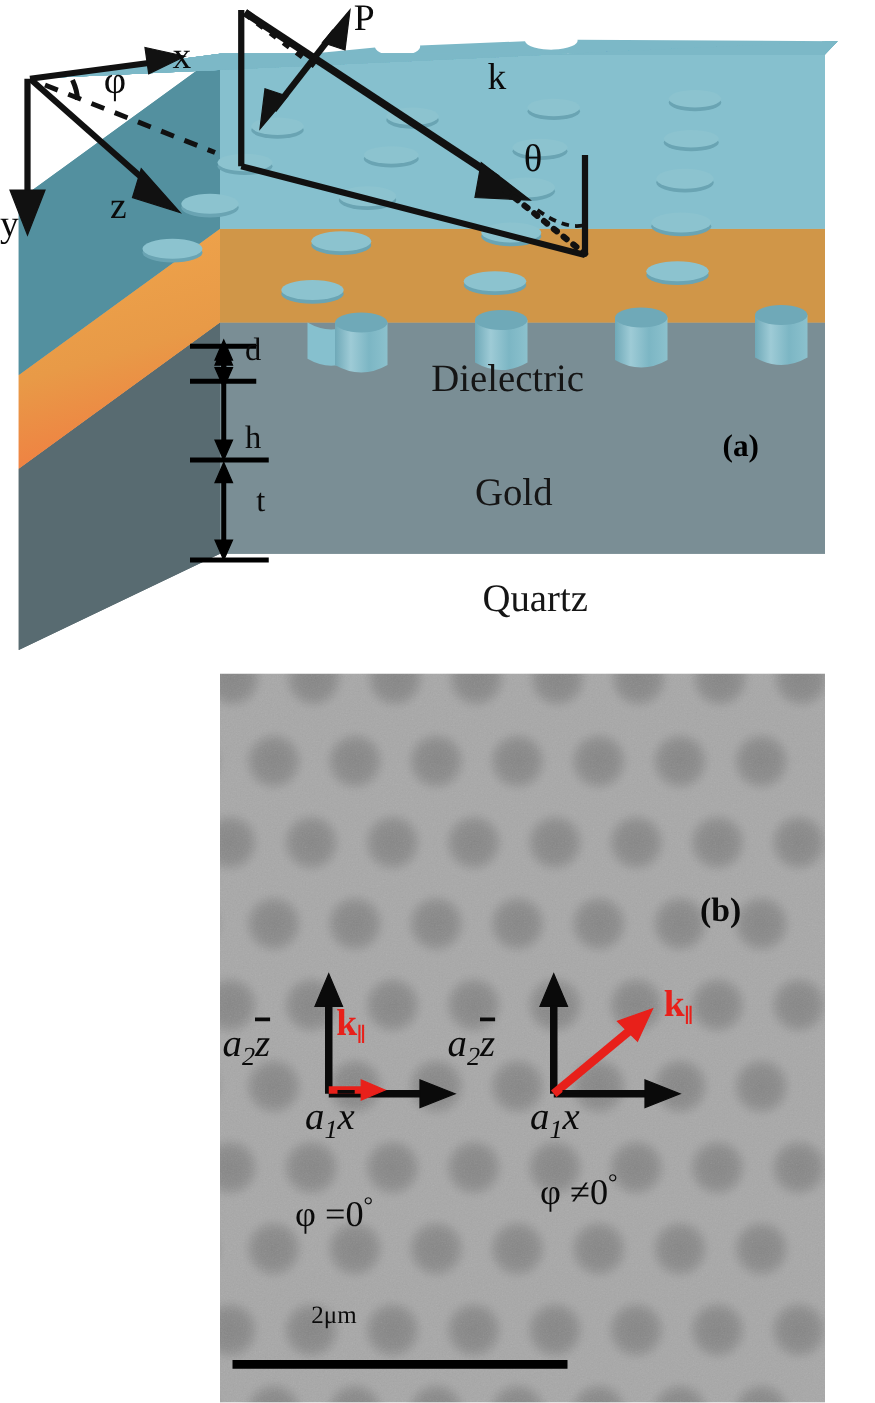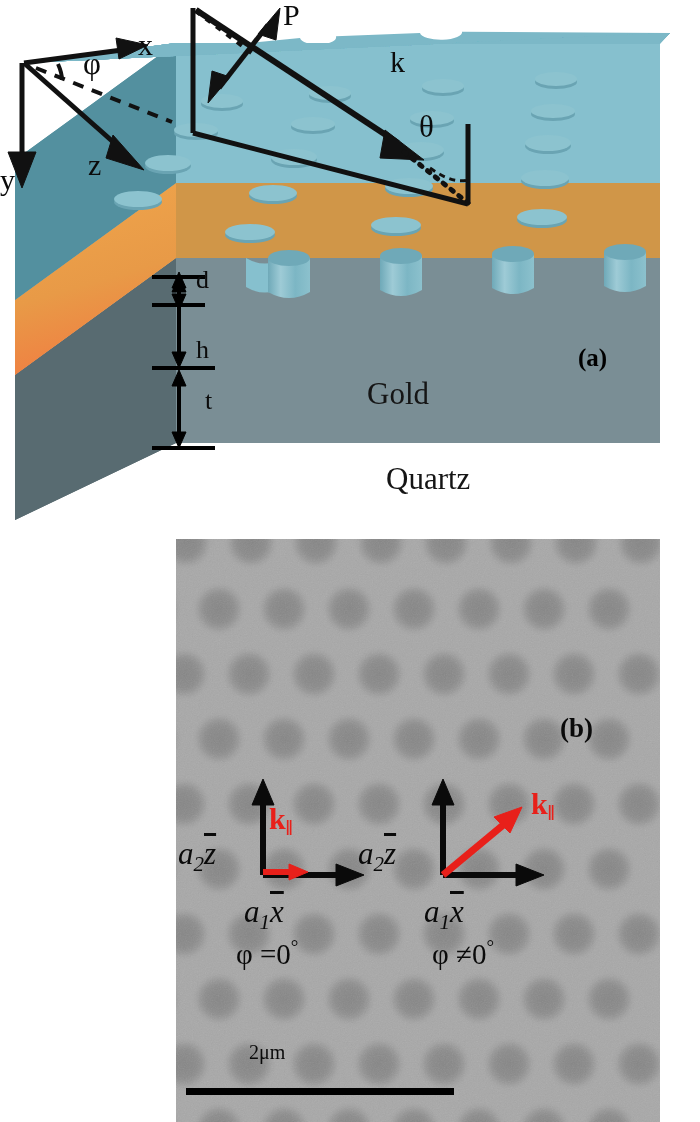--- a/index.html
+++ b/index.html
@@ -3,21 +3,21 @@
 <meta charset="utf-8">
 <title>Plasmonic Crystal Schematic</title>
 <style>
   html,body{margin:0;padding:0;background:#ffffff;}
   body{width:700px;height:1122px;position:relative;overflow:hidden;
        font-family:"Liberation Serif",serif;}
 
   #fig{position:absolute;left:0;top:0;width:700px;height:1122px;}
 
   .lbl{position:absolute;color:#111111;white-space:nowrap;line-height:1;}
-  .italic{font-style:italic;margin-top:19px;}
+  .italic{font-style:italic;}
 
   
   #panelA{position:absolute;left:0;top:0;width:700px;height:535px;}
 
   #panelA svg{position:absolute;left:0;top:0;}
 
   .layer-label{font-size:31px;color:#151515;}
   .dim-label{font-size:26px;color:#0b0b0b;}
   .axis-label{font-size:26px;color:#0b0b0b;}
   .panel-tag{font-size:25px;font-weight:bold;color:#000;}
@@ -273,21 +273,22 @@
     <div class="lbl axis-label" style="left:88px;top:150px;font-size:30px;">z</div>
     <div class="lbl axis-label" style="left:83px;top:48px;font-size:31px;">φ</div>
     <div class="lbl axis-label" style="left:419px;top:111px;font-size:31px;">θ</div>
     <div class="lbl axis-label" style="left:390px;top:47px;font-size:30px;">k</div>
     <div class="lbl axis-label" style="left:283px;top:0px;font-size:30px;">P</div>
 
     <div class="lbl dim-label" style="left:196px;top:267px;">d</div>
     <div class="lbl dim-label" style="left:196px;top:337px;">h</div>
     <div class="lbl dim-label" style="left:205px;top:388px;">t</div>
 
-    <div class="lbl layer-label" style="left:367px;top:378px;font-family:Liberation Serif, serif;">Gold</div>
+    <div class="lbl layer-label" style="left:345px;top:287px;">Dielectric</div>
+    <div class="lbl layer-label" style="left:380px;top:378px;font-family:Liberation Serif, serif;">Gold</div>
     <div class="lbl layer-label" style="left:386px;top:463px;">Quartz</div>
 
     <div class="lbl panel-tag" style="left:578px;top:345px;">(a)</div>
   </div>
 
   <div id="panelB">
 
     <svg id="semholes" width="484" height="583">
       <defs>
         <radialGradient id="semhole" cx="50%" cy="50%" r="50%">
@@ -416,21 +417,21 @@
         <polygon points="128,98 100,87 100,109"></polygon>
       </g>
       <g stroke="#e8201a" fill="#e8201a">
         <line x1="27" y1="95" x2="58" y2="95" stroke-width="6"></line>
         <polygon points="72,95 53,87 53,103"></polygon>
       </g>
     </svg>
     <div class="sem-txt kpar" style="left:93px;top:265px;font-size:30px;font-weight:bold;"><span>k</span><span style="font-size:21px;position:relative;top:6px;">‖</span></div>
     <div class="sem-txt italic" style="left:2px;top:280px;font-size:31px;"><span>a</span><span style="font-size:21px;position:relative;top:7px;">2</span><span style="text-decoration:overline;">z</span></div>
     <div class="sem-txt italic" style="left:68px;top:338px;font-size:31px;"><span>a</span><span style="font-size:21px;position:relative;top:7px;">1</span><span style="text-decoration:overline;">x</span></div>
-    <div class="sem-txt" style="left:60px;top:401px;font-size:29px;"><span>φ</span> <span>=</span><span>0</span><span style="font-size:19px;position:relative;top:-11px;">°</span></div>
+    <div class="sem-txt" style="left:60px;top:419px;font-size:29px;"><span>φ</span> <span>=</span><span>0</span><span style="font-size:19px;position:relative;top:-11px;">°</span></div>
 
     <svg class="vecsvg" style="left:240px;top:238px;" width="190" height="120">
       <g stroke="#0a0a0a" fill="#0a0a0a">
         <line x1="27" y1="98" x2="27" y2="18" stroke-width="6"></line>
         <polygon points="27,2 16,28 38,28"></polygon>
         <line x1="27" y1="98" x2="110" y2="98" stroke-width="6"></line>
         <polygon points="128,98 100,87 100,109"></polygon>
       </g>
       <g stroke="#e8201a" fill="#e8201a">
         <line x1="27" y1="98" x2="92" y2="44" stroke-width="7"></line>

